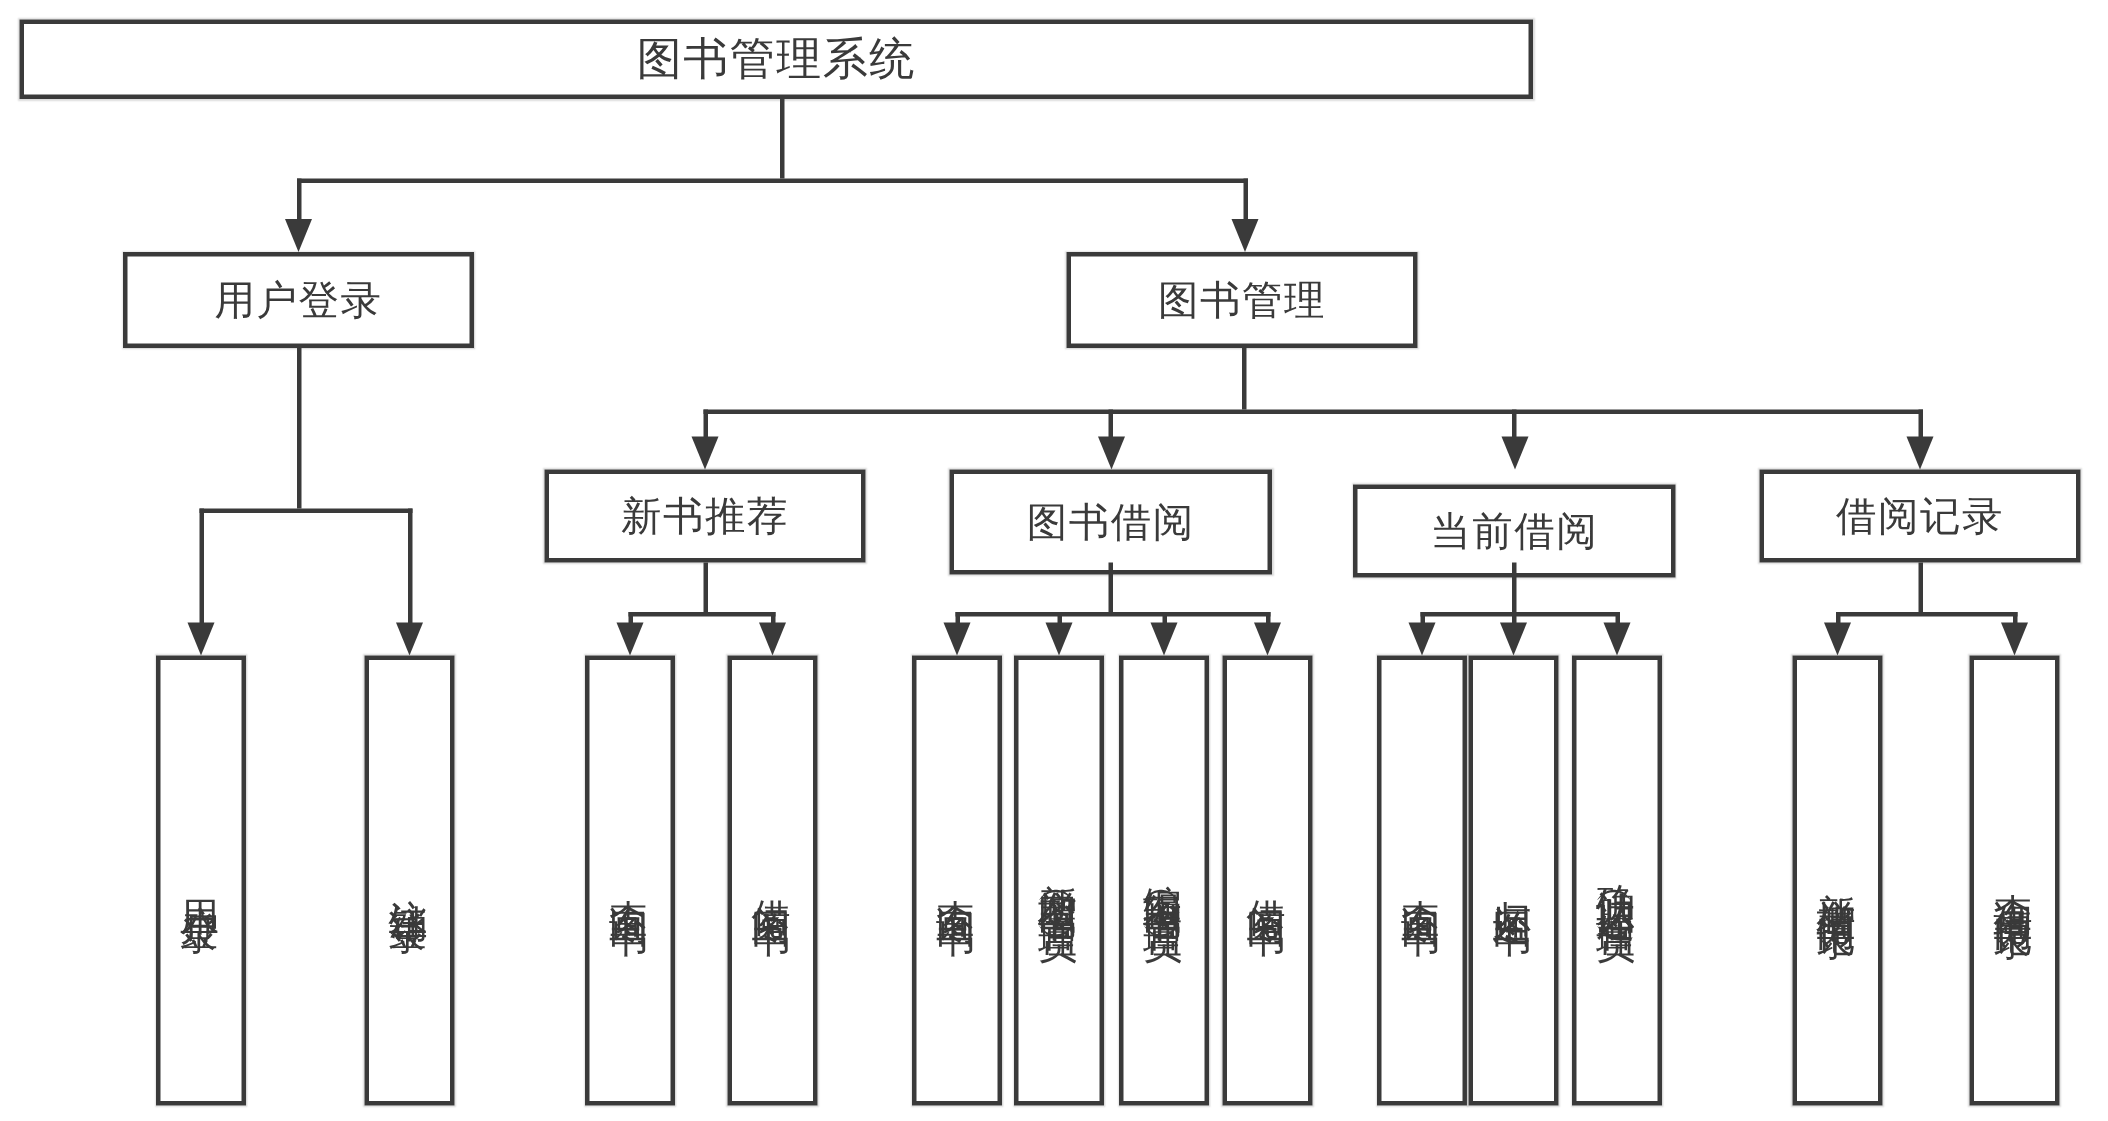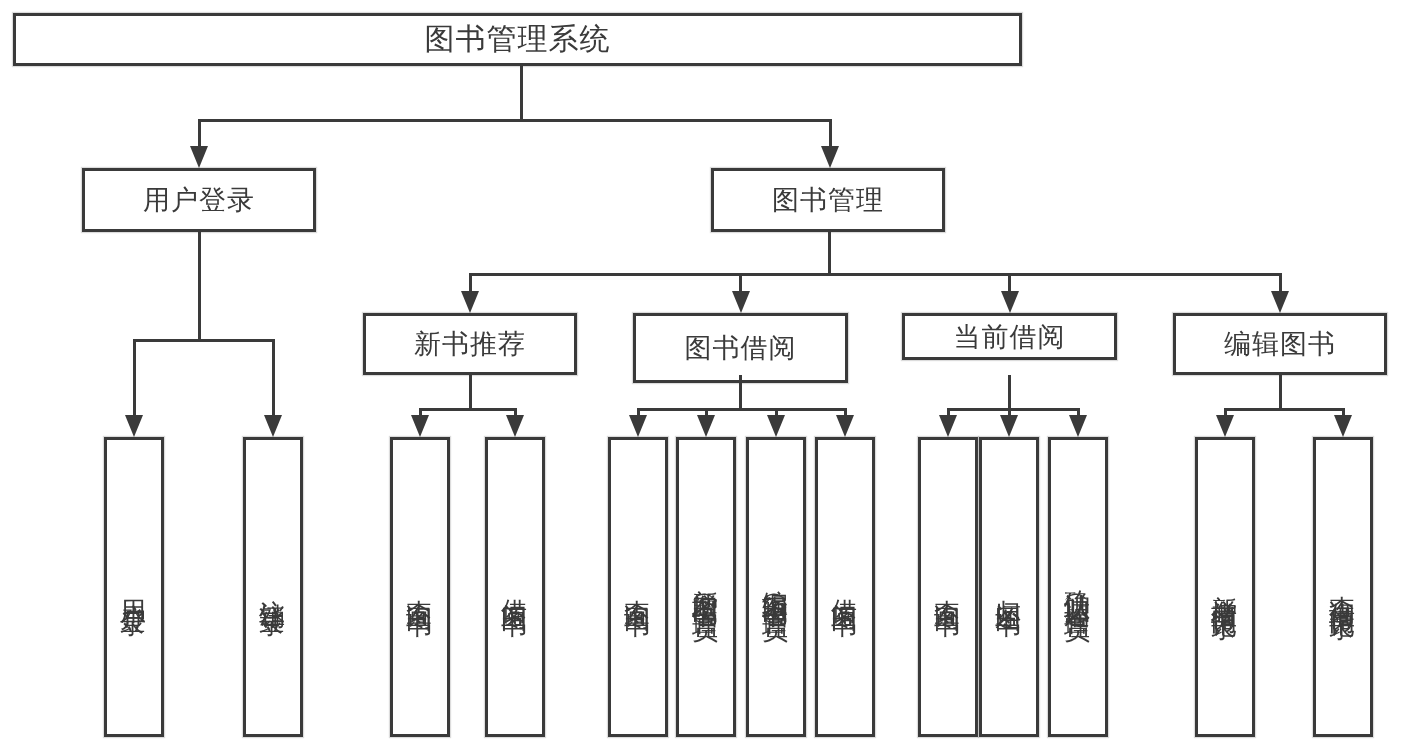--- a/index.html
+++ b/index.html
@@ -64,22 +64,22 @@
 
 <div class="canvas">
 
   <div class="bx root" style="left:13px;top:13px;width:1009px;height:53px">图书管理系统</div>
 
   <div class="bx" style="left:82px;top:168px;width:234px;height:64px">用户登录</div>
   <div class="bx" style="left:711px;top:168px;width:234px;height:64px">图书管理</div>
 
   <div class="bx" style="left:363px;top:313px;width:214px;height:62px">新书推荐</div>
   <div class="bx" style="left:633px;top:313px;width:215px;height:70px">图书借阅</div>
-  <div class="bx" style="left:902px;top:313px;width:215px;height:47px">当前借阅</div>
-  <div class="bx" style="left:1173px;top:313px;width:214px;height:62px">编辑图书</div>
+  <div class="bx" style="left:902px;top:323px;width:215px;height:62px">当前借阅</div>
+  <div class="bx" style="left:1173px;top:313px;width:214px;height:62px">借阅记录</div>
 
   <div class="bx v" style="left:104px;top:437px;width:60px;height:300px">用户登录</div>
   <div class="bx v" style="left:243px;top:437px;width:60px;height:300px">注销登录</div>
   <div class="bx v" style="left:390px;top:437px;width:60px;height:300px">查询图书</div>
   <div class="bx v" style="left:485px;top:437px;width:60px;height:300px">借阅图书</div>
   <div class="bx v" style="left:608px;top:437px;width:60px;height:300px">查询图书</div>
   <div class="bx v" style="left:676px;top:437px;width:60px;height:300px">新增图书（管理员）</div>
   <div class="bx v" style="left:746px;top:437px;width:60px;height:300px">编辑图书（管理员）</div>
   <div class="bx v" style="left:815px;top:437px;width:60px;height:300px">借阅图书</div>
   <div class="bx v" style="left:918px;top:437px;width:60px;height:300px">查询图书</div>

